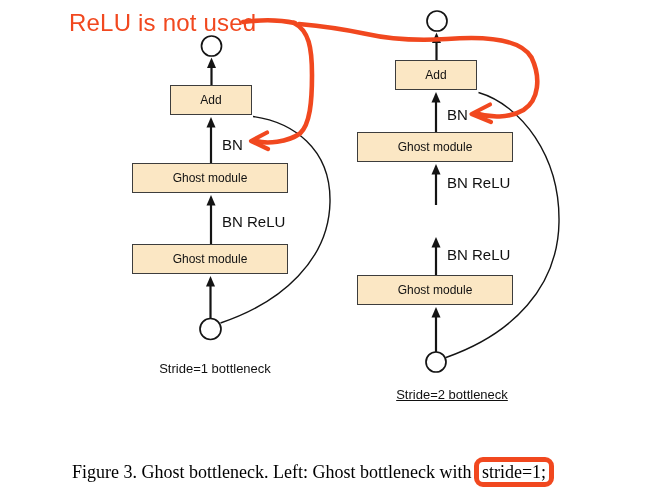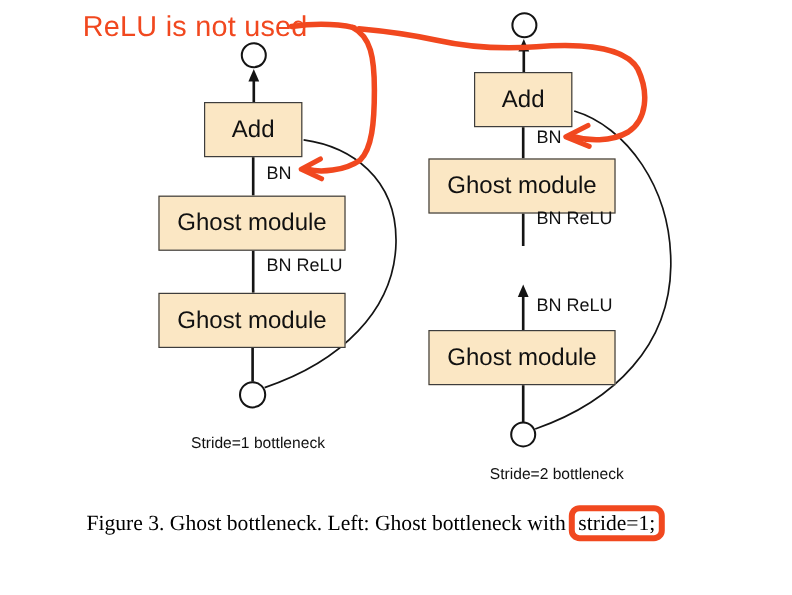--- a/index.html
+++ b/index.html
@@ -14,35 +14,35 @@
     font-family:"Liberation Sans",sans-serif;color:#111;
   }
   .overlay{position:absolute;left:0;top:0;width:660px;height:496px;}
   .flow{stroke:var(--line-black);stroke-width:2.2;fill:none;}
   .tri{fill:var(--line-black);stroke:none;}
   .skip{stroke:var(--line-black);stroke-width:1.4;fill:none;}
   .io-circle{fill:#ffffff;stroke:var(--line-black);stroke-width:1.7;}
   .orange{stroke:var(--accent-orange);stroke-width:4.6;fill:none;stroke-linecap:round;stroke-linejoin:round;}
   .orange-head{stroke:var(--accent-orange);stroke-width:4.2;fill:none;stroke-linecap:round;stroke-linejoin:round;}
   .box{
-    position:absolute;box-sizing:border-box;width:156px;height:46px;
+    position:absolute;box-sizing:border-box;width:156px;height:30px;
     background:var(--box-fill);border:1.6px solid var(--box-border);
     display:flex;align-items:center;justify-content:center;
-    font-size:20px;line-height:1;white-space:nowrap;
+    font-size:12px;line-height:1;white-space:nowrap;
   }
   .box.small{width:82px;}
   .edge-label{position:absolute;font-size:15px;white-space:nowrap;text-align:center;}
   .diagram-title{position:absolute;width:240px;text-align:center;font-size:13px;white-space:nowrap;}
   .note{
     position:absolute;left:41px;top:9px;color:var(--accent-orange);
     font-size:24px;white-space:nowrap;letter-spacing:.2px;margin-left:28px;
   }
   .cap{
     position:absolute;left:72px;font-family:"Liberation Serif",serif;
-    font-size:18px;line-height:26px;white-space:nowrap;color:#000;
+    font-size:18px;line-height:26px;white-space:nowrap;color:#000;margin-top:36px;
   }
   .cap-1{top:421px;}
   .cap-2{top:447px;}
   .hl{
     display:inline-block;line-height:20px;
     border:5px solid var(--accent-orange);border-radius:9px;
     padding:0 3px;margin:0 -2px;
   }
 </style>
 </head>
@@ -93,17 +93,17 @@
   <div class="edge-label" style="left:222px;top:213px;">BN ReLU</div>
   <div class="box" style="left:132px;top:244px;">Ghost module</div>
   <div class="diagram-title" style="left:95px;top:361px;">Stride=1 bottleneck</div>
 
   <div class="box small" style="left:395px;top:60px;">Add</div>
   <div class="edge-label" style="left:447px;top:106px;">BN</div>
   <div class="box" style="left:357px;top:132px;">Ghost module</div>
   <div class="edge-label" style="left:447px;top:174px;">BN ReLU</div>
   <div class="edge-label" style="left:447px;top:246px;">BN ReLU</div>
   <div class="box" style="left:357px;top:275px;">Ghost module</div>
-  <div class="diagram-title" style="left:344px;top:387px;">Stride=2 bottleneck</div>
+  <div class="diagram-title" style="left:332px;top:387px;text-decoration:underline;">Stride=2 bottleneck</div>
 
   <div class="cap cap-1"><span>Figure 3. Ghost bottleneck. Left: Ghost bottleneck with</span> <span class="hl"><span>stride=1;</span></span></div>
 
 </div>
 
 </body></html>

